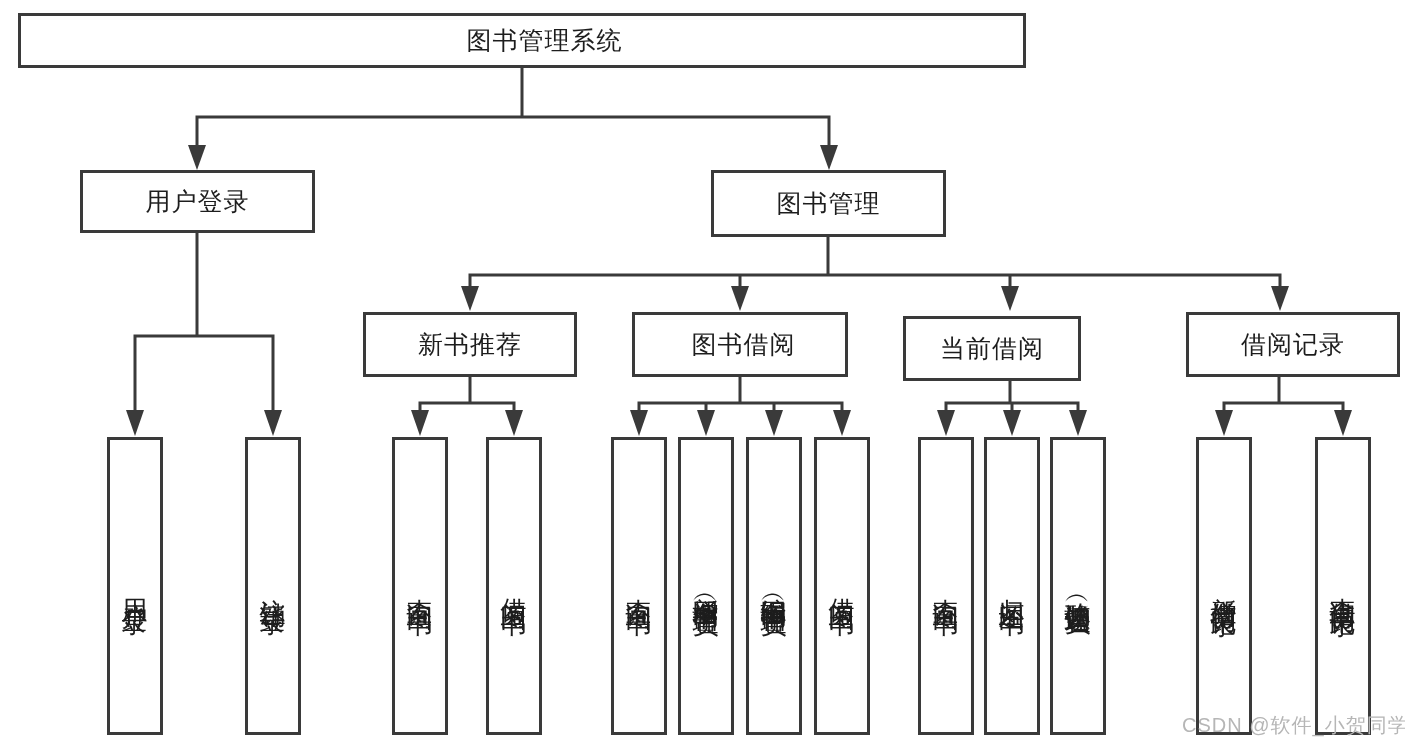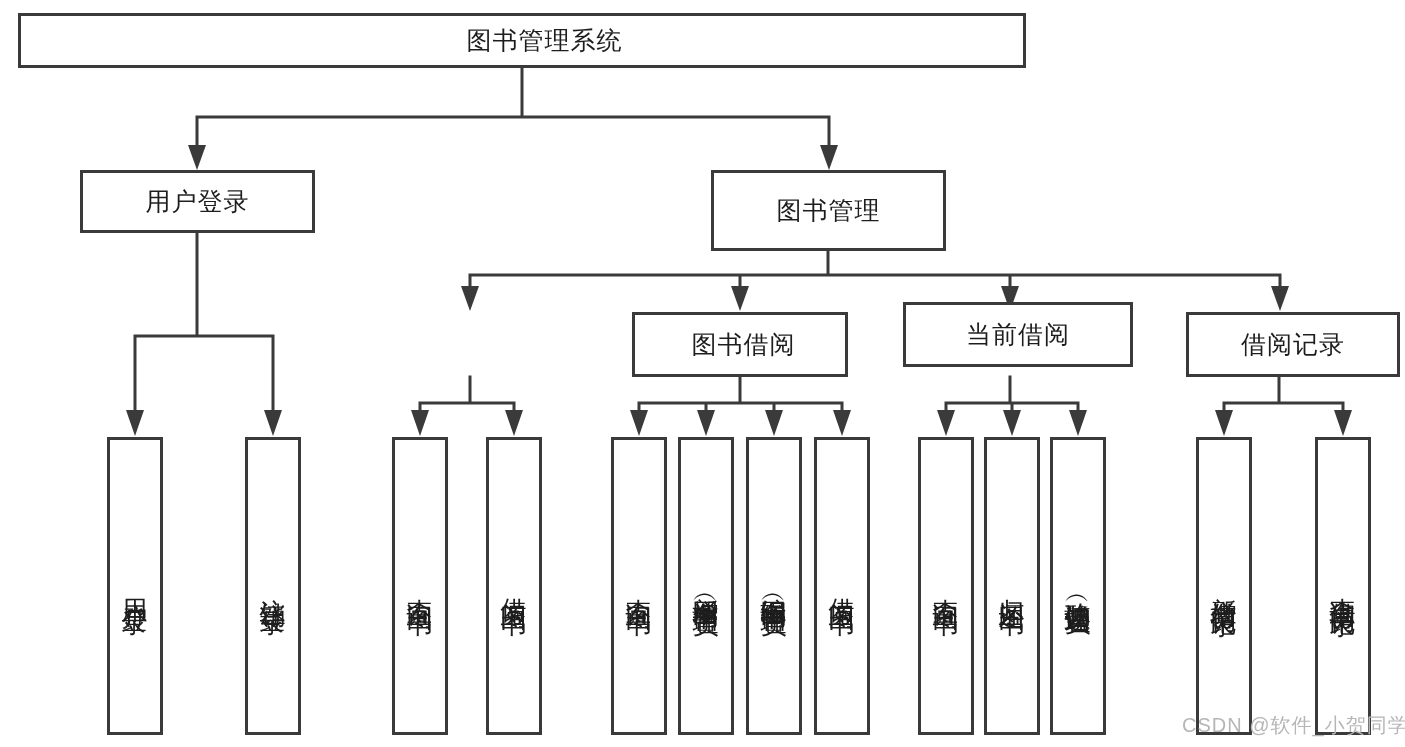--- a/index.html
+++ b/index.html
@@ -105,24 +105,25 @@
       <polygon points="1003,410 1021,410 1012,436"></polygon>
       <polygon points="1069,410 1087,410 1078,436"></polygon>
       <polygon points="1215,410 1233,410 1224,436"></polygon>
       <polygon points="1334,410 1352,410 1343,436"></polygon>
     </g>
   </svg>
 
   <div class="hbox" style="left:18px; top:13px; width:1008px; height:55px;padding-left:45px;">图书管理系统</div>
 
   <div class="hbox" style="left:80px; top:170px; width:235px; height:63px;">用户登录</div>
-  <div class="hbox" style="left:711px; top:170px; width:235px; height:81px;">图书管理</div>
+  <div class="hbox" style="left:711px; top:170px; width:235px; height:67px;">图书管理</div>
 
+  <div class="hbox" style="left:363px; top:312px; width:214px; height:65px;">新书推荐</div>
   <div class="hbox" style="left:632px; top:312px; width:216px; height:65px;padding-left:7px;">图书借阅</div>
-  <div class="hbox" style="left:903px; top:302px; width:230px; height:65px;">当前借阅</div>
+  <div class="hbox" style="left:903px; top:316px; width:178px; height:65px;">当前借阅</div>
   <div class="hbox" style="left:1172px; top:312px; width:214px; height:65px;margin-left:14px;">借阅记录</div>
 
   <div class="vbox" style="left:107px;">用户登录</div>
   <div class="vbox" style="left:245px;">注销登录</div>
 
   <div class="vbox" style="left:392px;">查询图书</div>
   <div class="vbox" style="left:486px;">借阅图书</div>
 
   <div class="vbox" style="left:611px;">查询图书</div>
   <div class="vbox" style="left:678px; letter-spacing:2px;">新增图书（管理员）</div>

